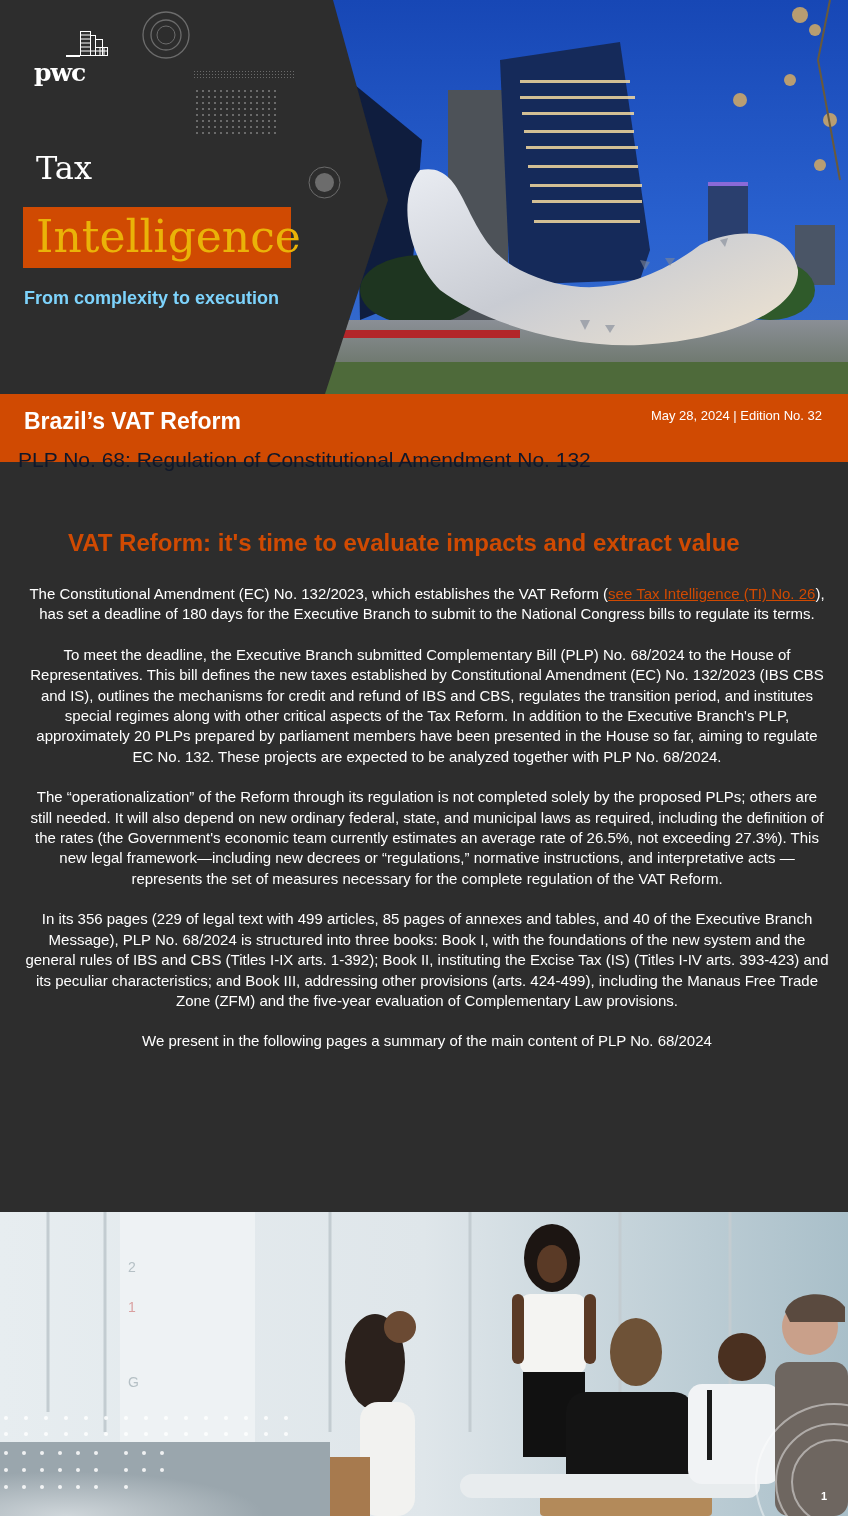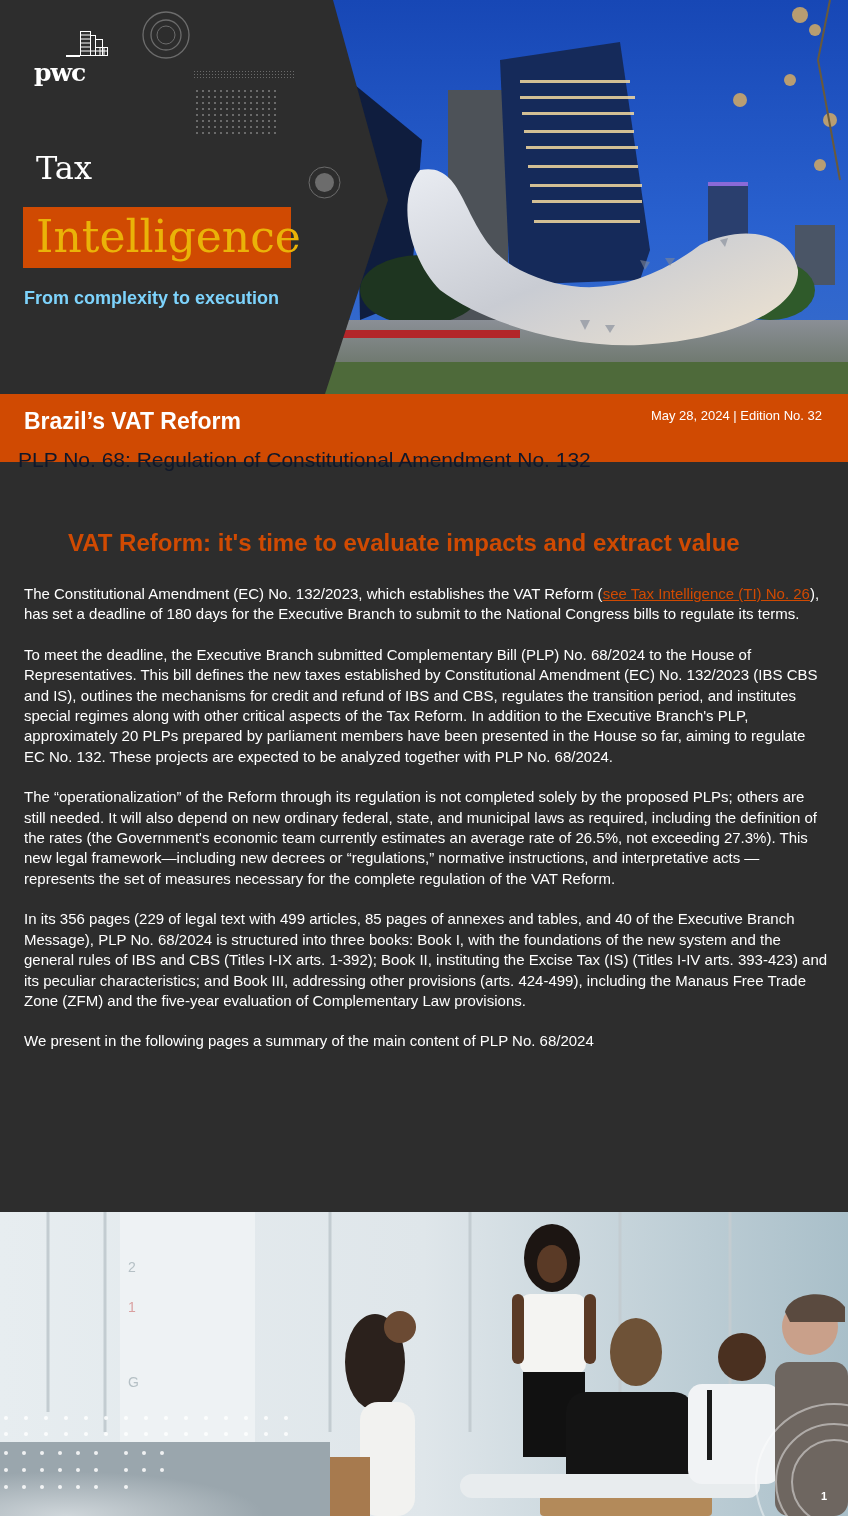--- a/index.html
+++ b/index.html
@@ -28,21 +28,21 @@
 
   
   .banner { position: absolute; left: 0; top: 394px; width: 848px; height: 68px; background: #d04a02; }
   .banner-title { position: absolute; left: 24px; top: 14px; font-size: 23px; font-weight: bold; color: #ffffff; }
   .banner-date { position: absolute; right: 26px; top: 14px; font-size: 13px; color: #ffffff; }
   .banner-sub { position: absolute; left: 18px; top: 54px; font-size: 21px; color: #0f172a; }
 
   
   .content { position: absolute; left: 24px; top: 528px; width: 806px; }
   .headline { font-size: 24px; font-weight: bold; color: #d04a02; line-height: 30px; margin-bottom: 26px; margin-left: 44px; }
-  .para { font-size: 15px; line-height: 20.4px; color: #ffffff; margin-bottom: 20px; }
+  .para { font-size: 15px; line-height: 20.4px; color: #ffffff; margin-bottom: 20px; text-align: center; }
   .para a { color: #d04a02; text-decoration: underline; }
 
   
   .bottom-photo { position: absolute; left: 0; top: 1212px; width: 848px; height: 304px; overflow: hidden; }
   .page-num { position: absolute; left: 821px; top: 1490px; font-size: 11px; font-weight: bold; color: #ffffff; }
 </style>
 </head>
 <body>
 
 <div class="header">

